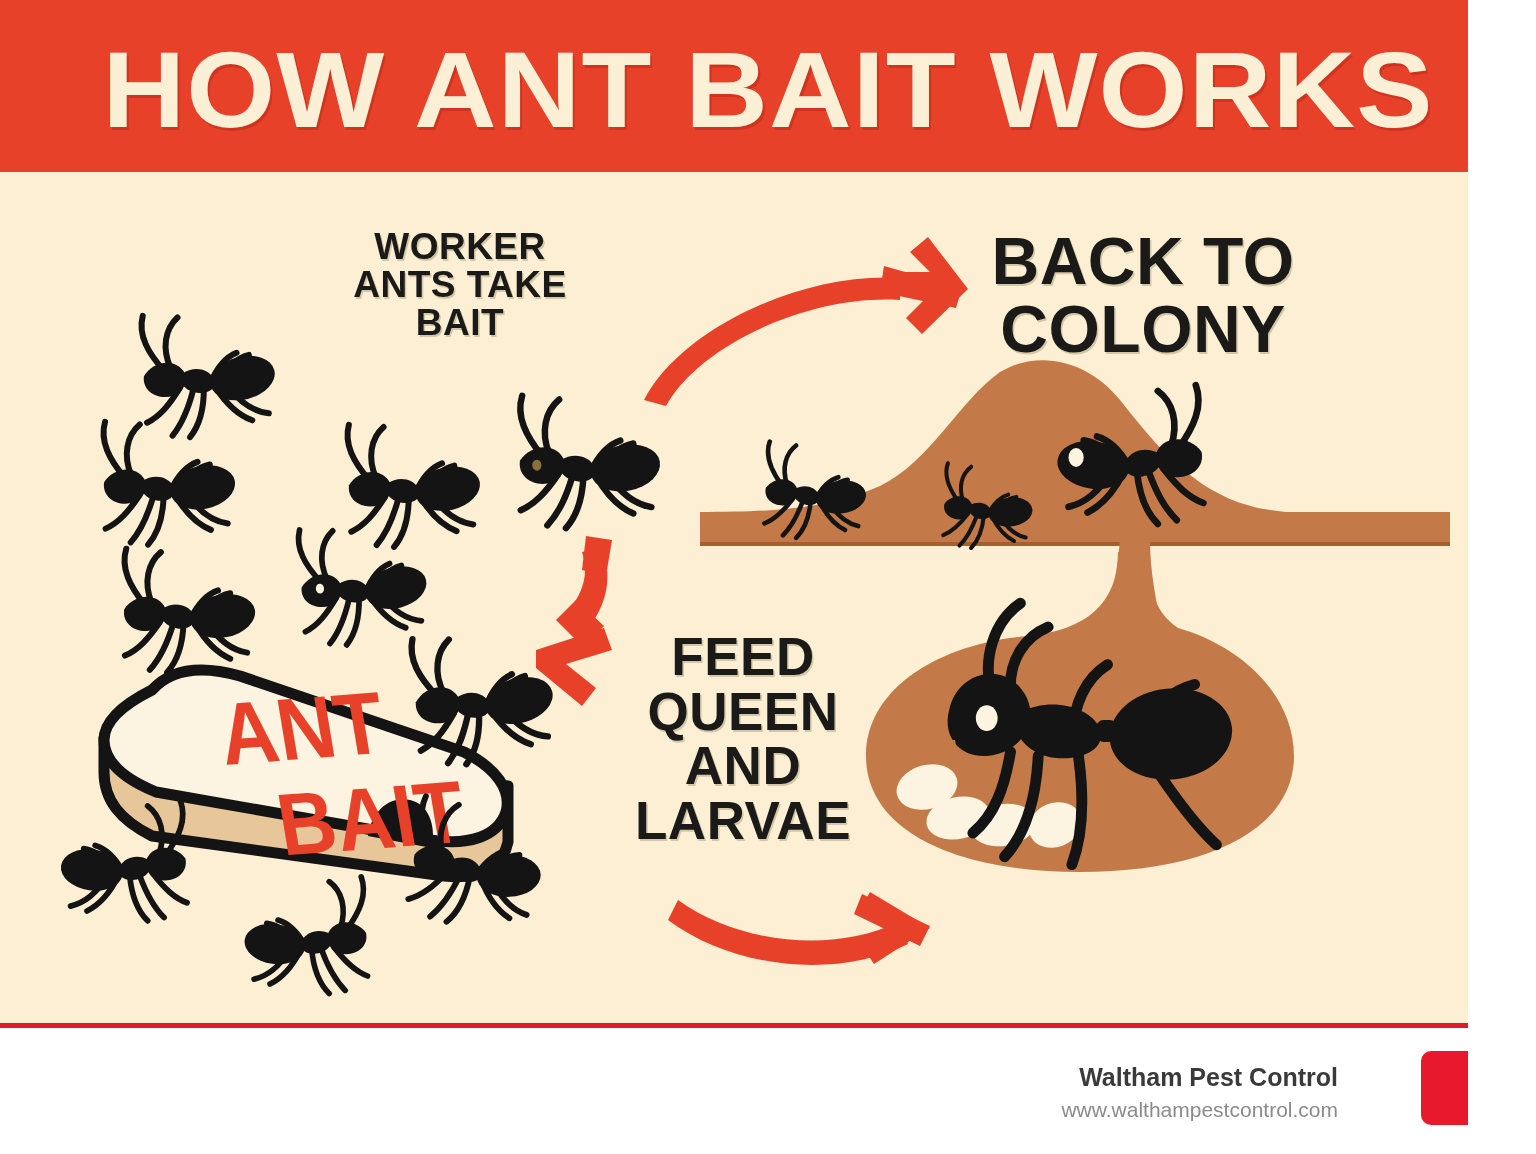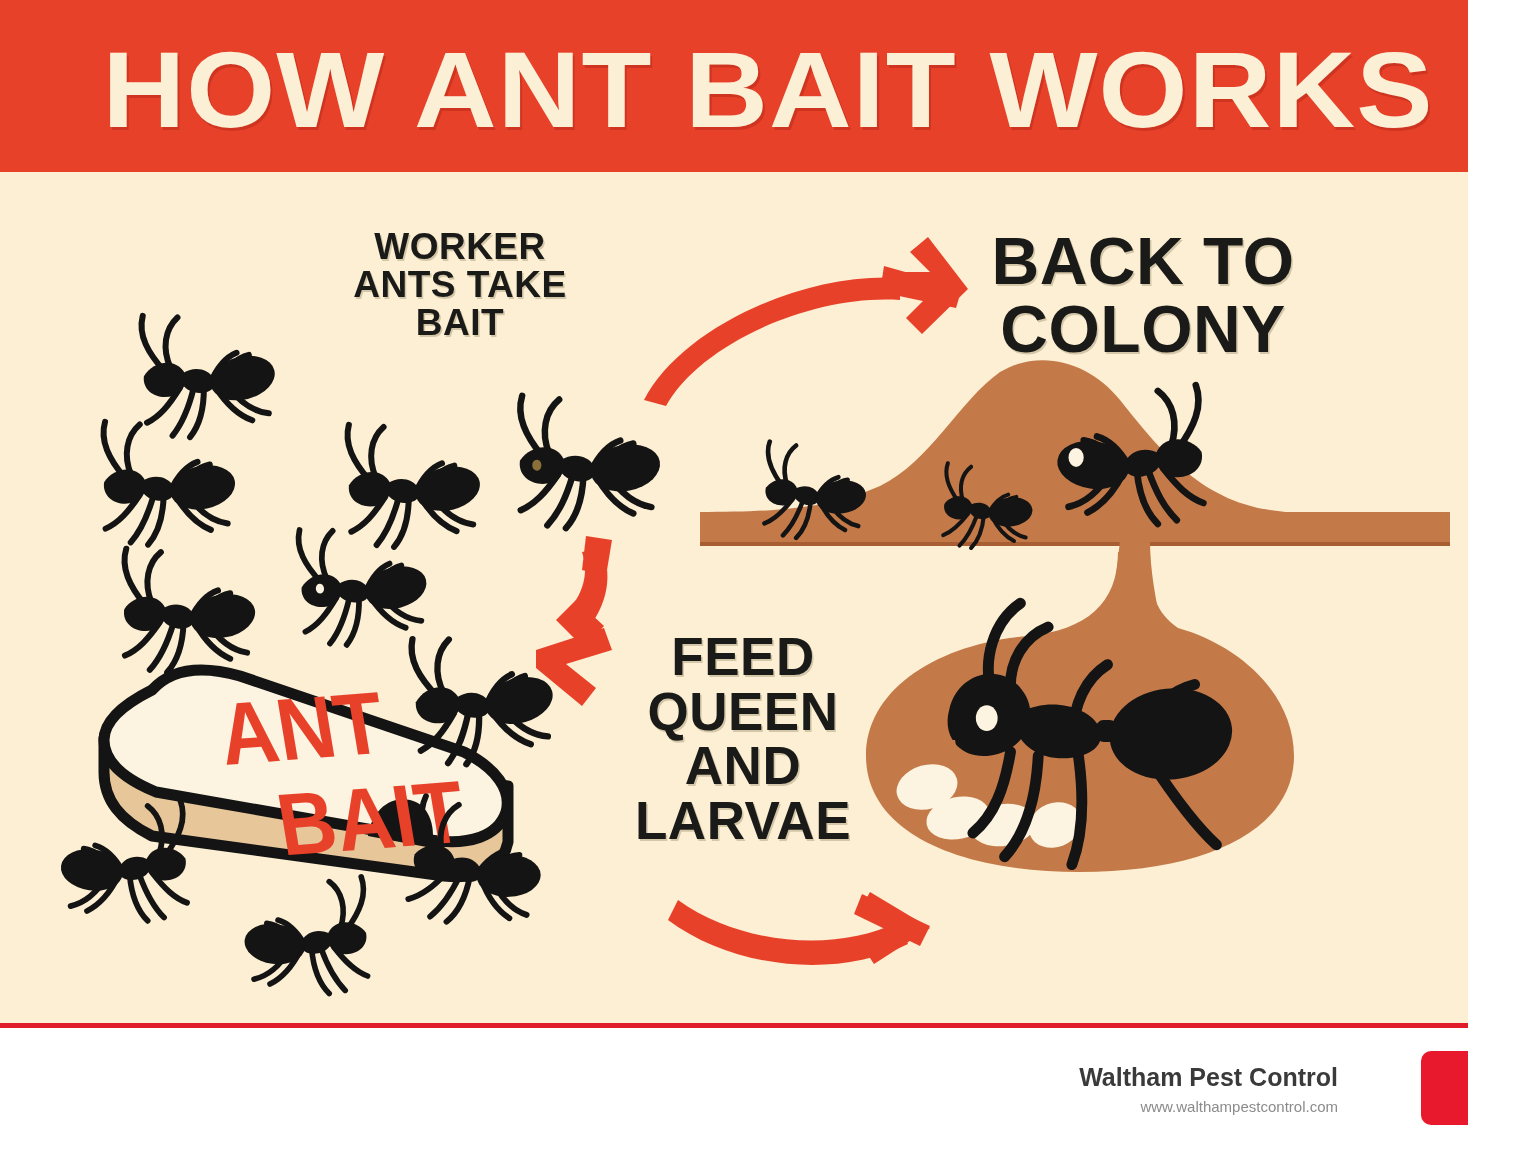--- a/index.html
+++ b/index.html
@@ -71,21 +71,21 @@
     color: #3A3A3A;
     font-size: 25px;
     font-weight: bold;
     text-align: right;
     white-space: nowrap;
   }
   #footer-url {
     position: absolute;
     right: 130px; top: 1098px;
     color: #8B8B8B;
-    font-size: 15px;
+    font-size: 21px;
     text-align: left;
     white-space: nowrap;
   }
   #footer-logo {
     position: absolute;
     left: 1421px; top: 1051px;
     width: 74px; height: 74px;
     background: #E8192C;
     border-radius: 10px;
   }

